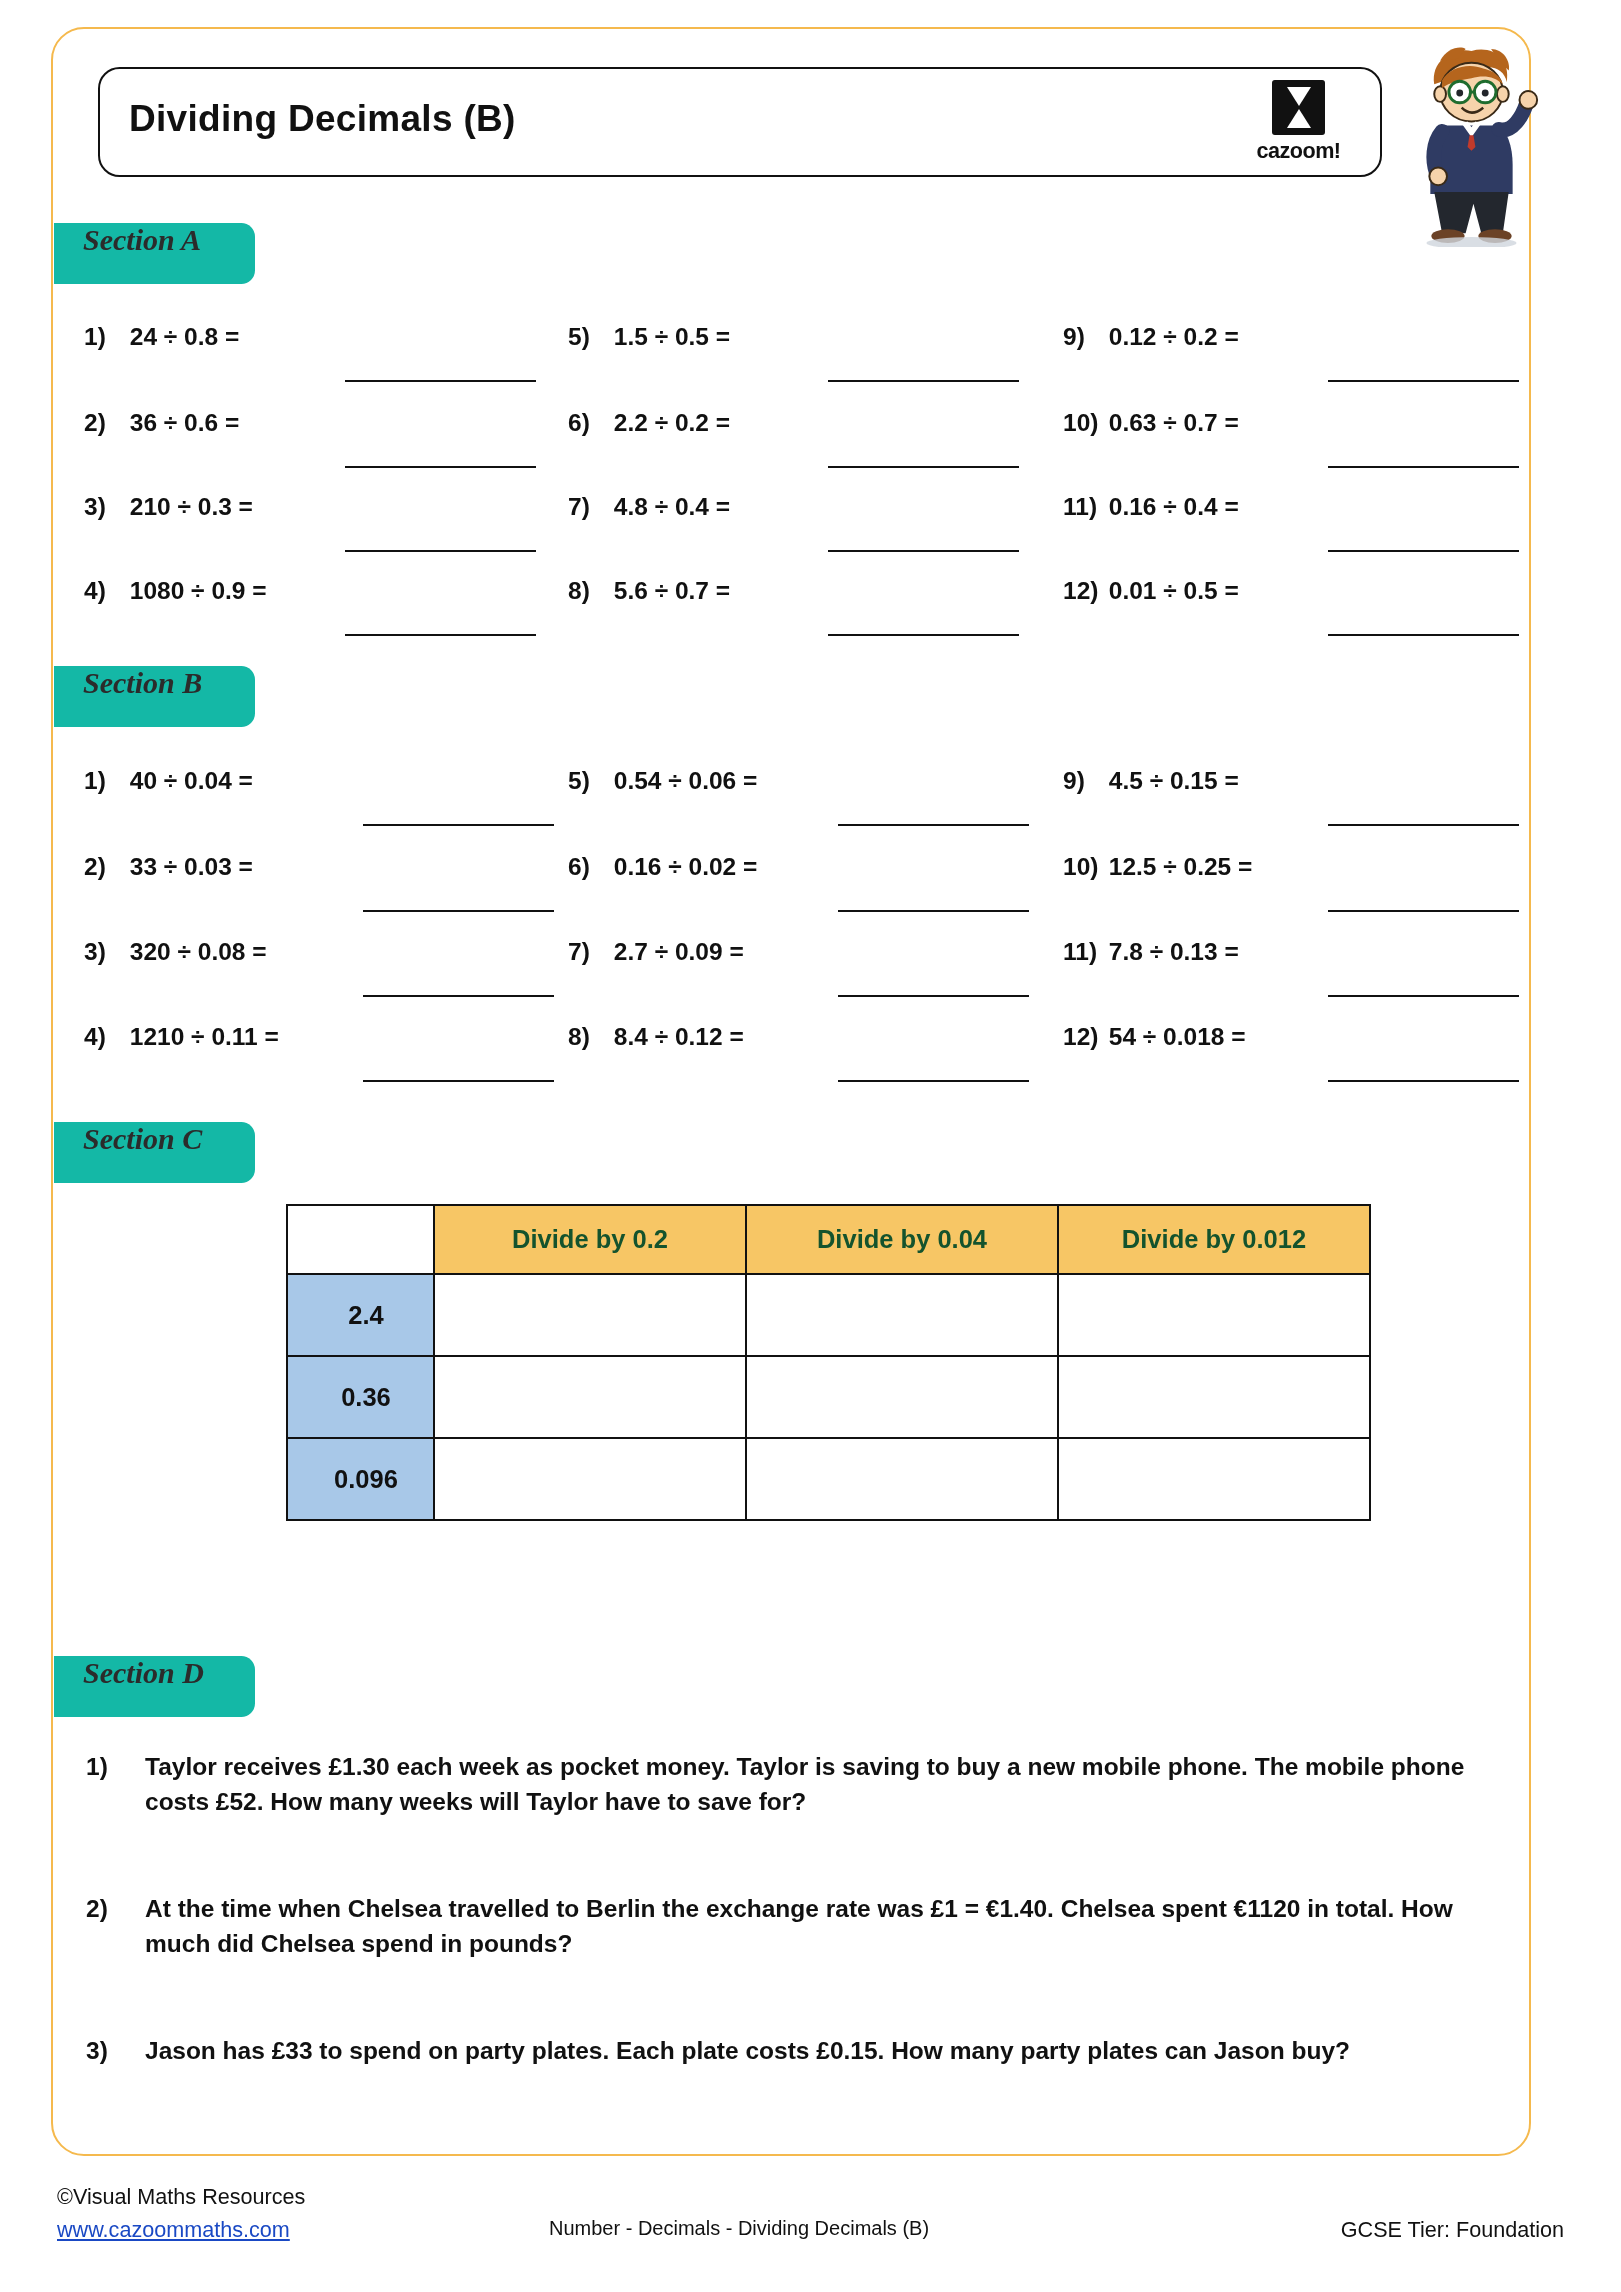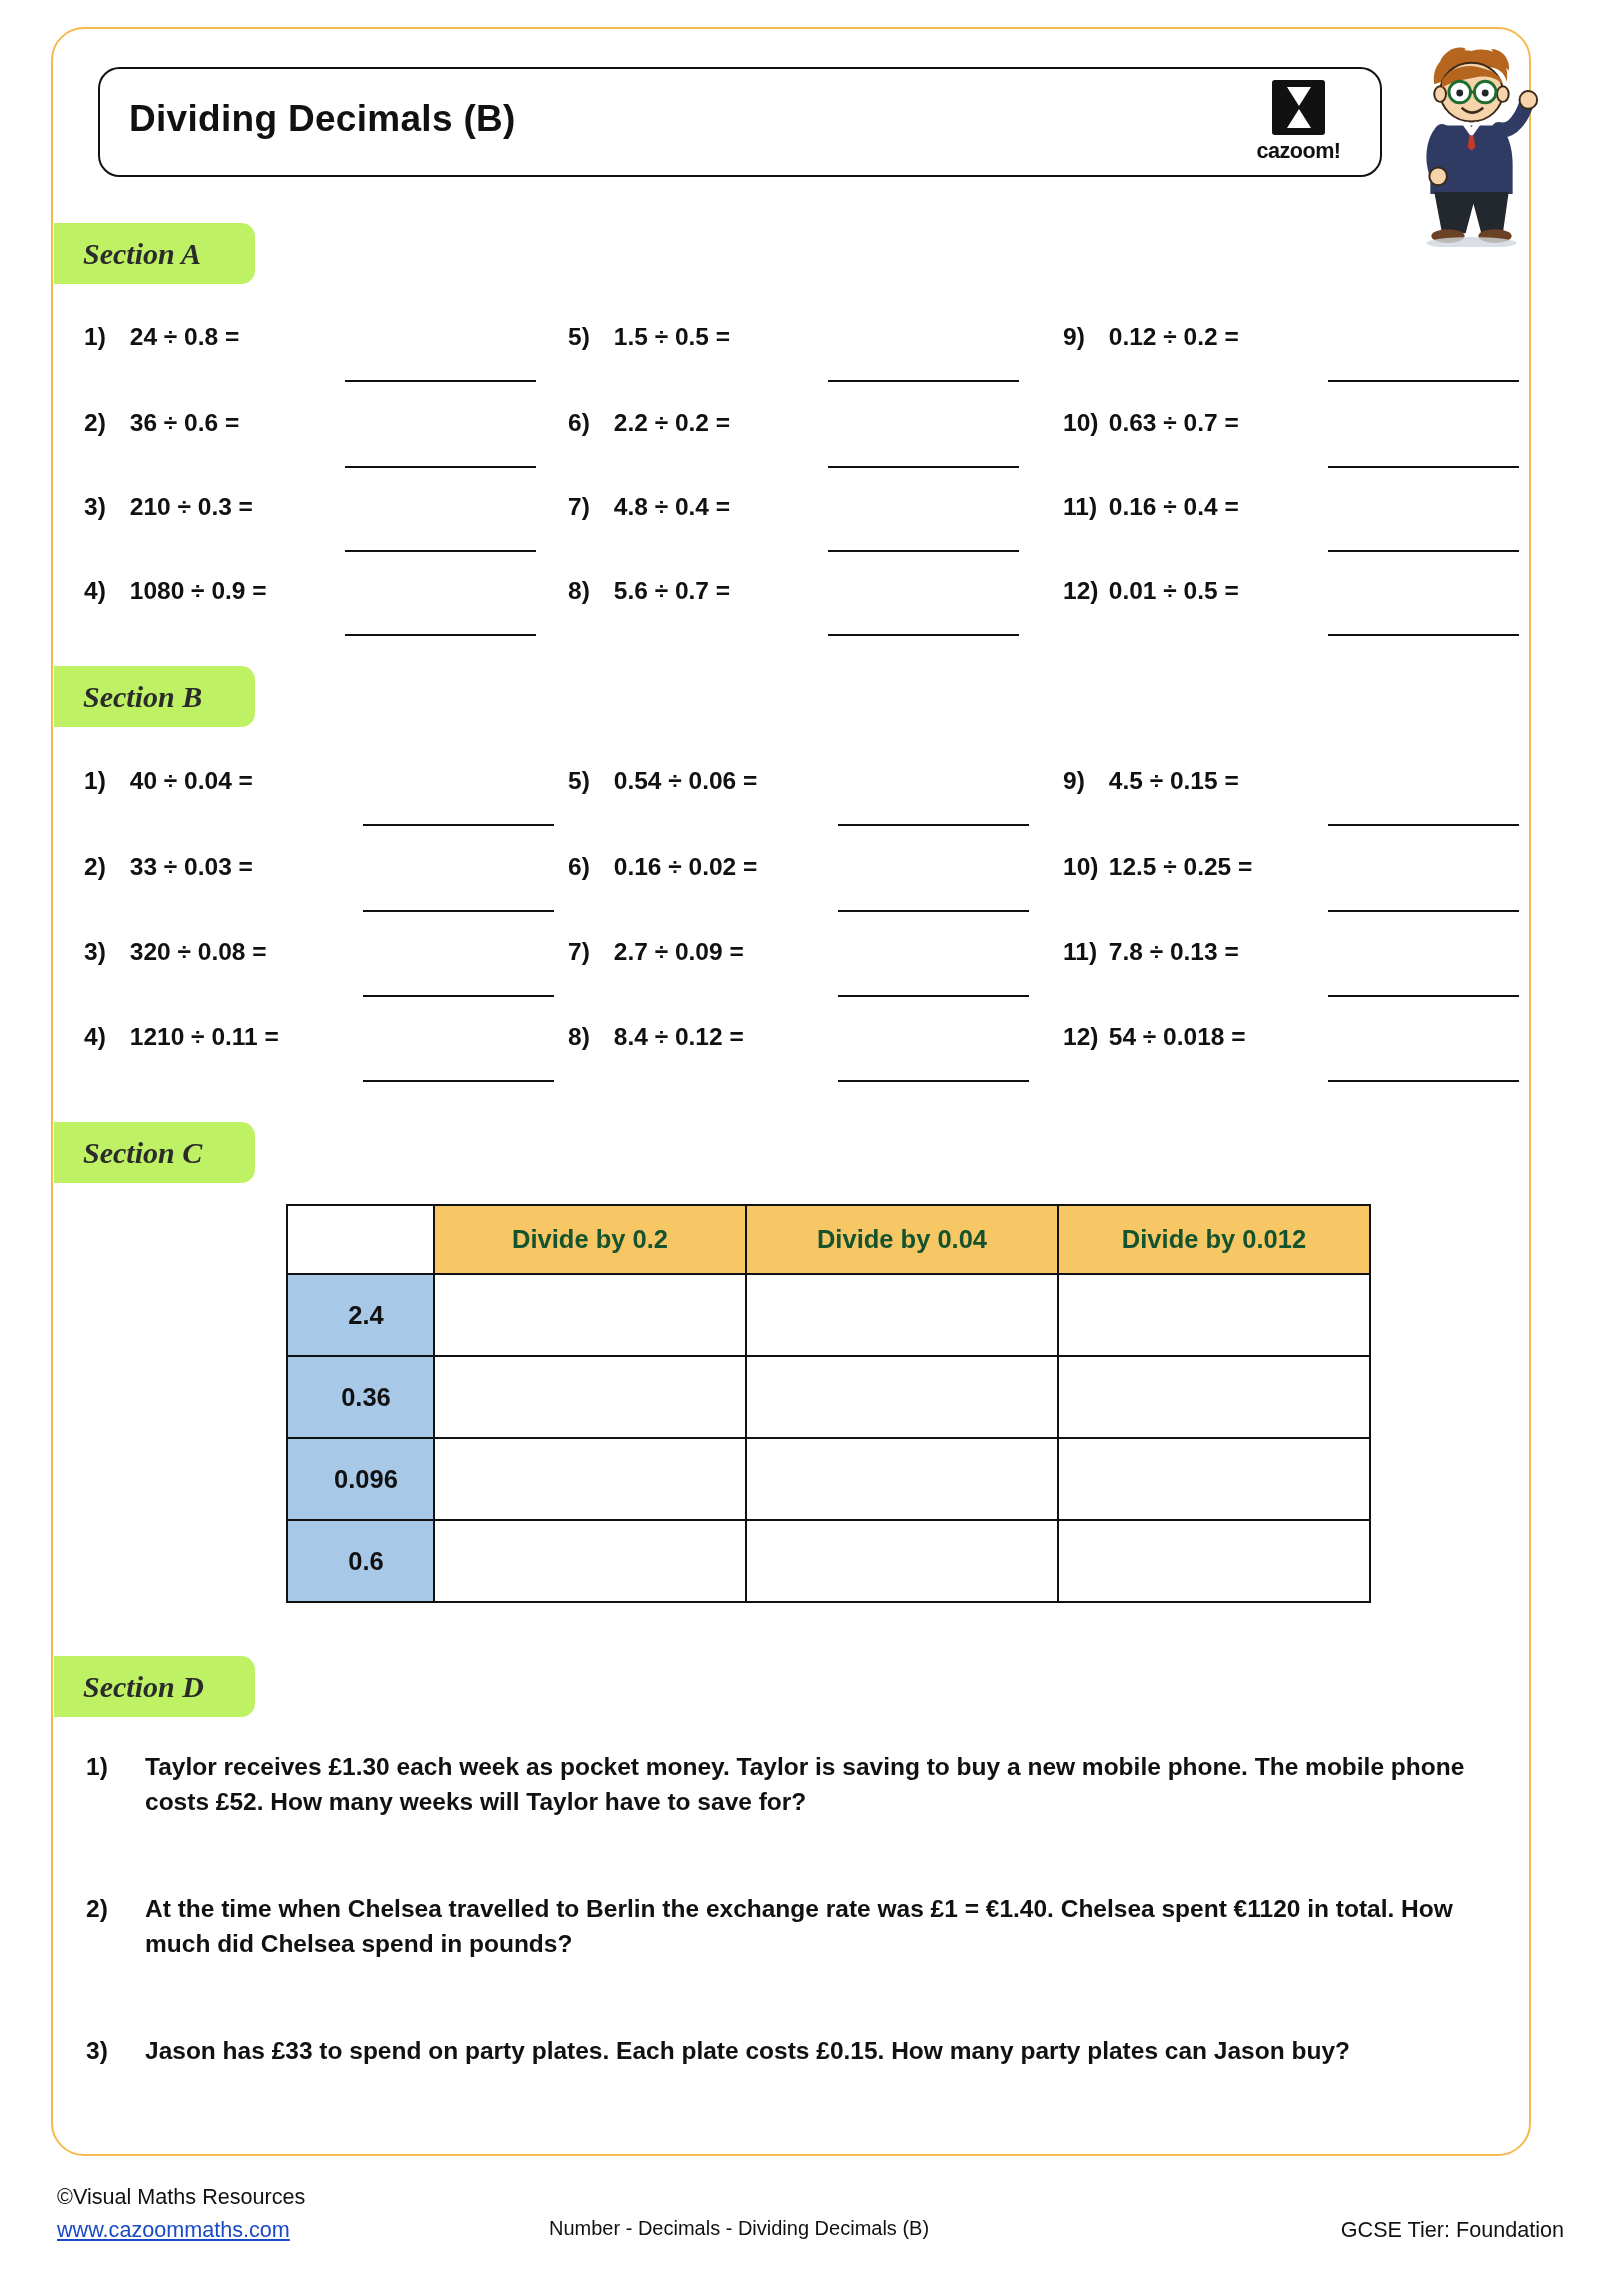--- a/index.html
+++ b/index.html
@@ -103,24 +103,23 @@
     position: absolute;
     left: 1397px;
     top: 41px;
     width: 147px;
     height: 206px;
   }
   
   .section-pill {
     position: absolute;
     height: 61px;
-    background: #bef264;
+    background: #14b8a6;
     border-radius: 0 13.7px 13.7px 0;
     display: flex;
-    align-items: center;
     padding-left: 29px;
     box-sizing: border-box;
     left: 54px;
   }
   .section-pill span {
     font-family: "Liberation Serif", serif;
     font-style: italic;
     font-weight: bold;
     font-size: 30px;
     color: #2b2b2b;
@@ -465,26 +464,20 @@
       <td class="cell"></td>
       <td class="cell"></td>
       <td class="cell"></td>
     </tr>
     <tr>
       <td class="rowhead">0.096</td>
       <td class="cell"></td>
       <td class="cell"></td>
       <td class="cell"></td>
     </tr>
-    <tr>
-      <td class="rowhead">0.6</td>
-      <td class="cell"></td>
-      <td class="cell"></td>
-      <td class="cell"></td>
-    </tr>
   </tbody>
     </table>
 
   <div class="section-pill" style="top:1656px; width:201px;">
     <span>Section D</span>
   </div>
 
   <div class="dq" style="left:145px; top:1750px; width:1367px;">
     <span class="dnum">1)</span>
     <span>Taylor receives £1.30 each week as pocket money. Taylor is saving to buy a new mobile phone. The mobile phone costs £52. How many weeks will Taylor have to save for?</span>

